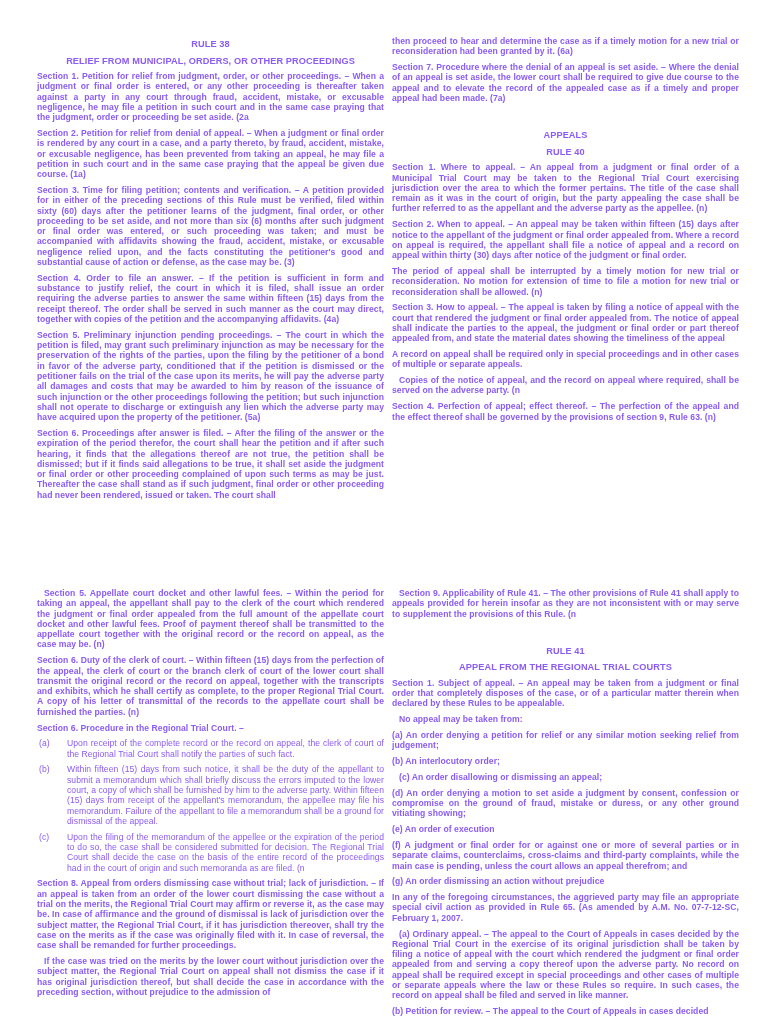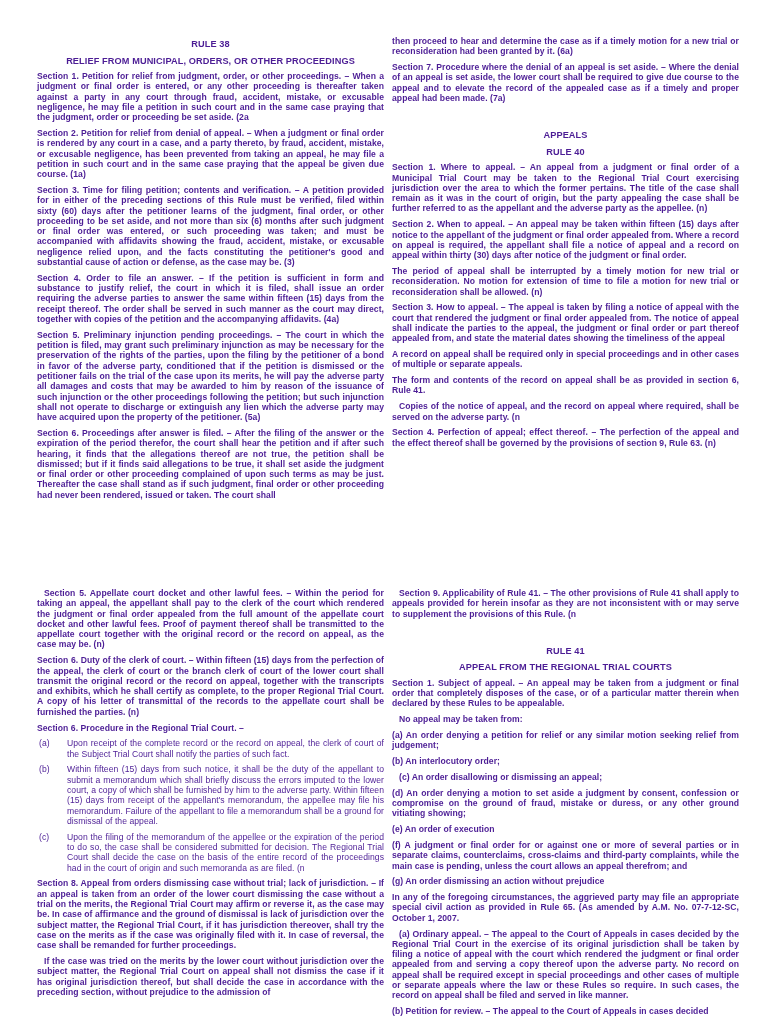--- a/index.html
+++ b/index.html
@@ -5,21 +5,21 @@
   * { margin: 0; padding: 0; box-sizing: border-box; }
   html, body { background: #ffffff; }
   .screen {
     position: relative;
     width: 768px;
     height: 1024px;
     margin: 0 auto;
     background: #ffffff;
     overflow: hidden;
     font-family: "Liberation Sans", sans-serif;
-    color: #4c1d95;
+    color: #8b5cf6;
   }
   .col {
     position: absolute;
     width: 347px;
     font-size: 8.6px;
     line-height: 10.3px;
     text-align: justify;
     letter-spacing: 0.05px;
   }
   .col .para { margin: 0 0 5.5px 0; font-weight: bold; }
@@ -62,44 +62,43 @@
   <div class="col" id="page1-right">
       <div class="para">then proceed to hear and determine the case as if a timely motion for a new trial or reconsideration had been granted by it. (6a)</div>
       <div class="para">Section 7. Procedure where the denial of an appeal is set aside. – Where the denial of an appeal is set aside, the lower court shall be required to give due course to the appeal and to elevate the record of the appealed case as if a timely and proper appeal had been made. (7a)</div>
       <div class="heading gap-before">APPEALS</div>
       <div class="heading">RULE 40</div>
       <div class="para">Section 1. Where to appeal. – An appeal from a judgment or final order of a Municipal Trial Court may be taken to the Regional Trial Court exercising jurisdiction over the area to which the former pertains. The title of the case shall remain as it was in the court of origin, but the party appealing the case shall be further referred to as the appellant and the adverse party as the appellee. (n)</div>
       <div class="para">Section 2. When to appeal. – An appeal may be taken within fifteen (15) days after notice to the appellant of the judgment or final order appealed from. Where a record on appeal is required, the appellant shall file a notice of appeal and a record on appeal within thirty (30) days after notice of the judgment or final order.</div>
       <div class="para">The period of appeal shall be interrupted by a timely motion for new trial or reconsideration. No motion for extension of time to file a motion for new trial or reconsideration shall be allowed. (n)</div>
       <div class="para">Section 3. How to appeal. – The appeal is taken by filing a notice of appeal with the court that rendered the judgment or final order appealed from. The notice of appeal shall indicate the parties to the appeal, the judgment or final order or part thereof appealed from, and state the material dates showing the timeliness of the appeal</div>
       <div class="para">A record on appeal shall be required only in special proceedings and in other cases of multiple or separate appeals.</div>
-      <div class="para">The form and contents of the record on appeal shall be as provided in section 6, Rule 41.</div>
       <div class="para indent">Copies of the notice of appeal, and the record on appeal where required, shall be served on the adverse party. (n</div>
       <div class="para">Section 4. Perfection of appeal; effect thereof. – The perfection of the appeal and the effect thereof shall be governed by the provisions of section 9, Rule 63. (n)</div>
     </div>
   <div class="col" id="page2-left">
       <div class="para indent">Section 5. Appellate court docket and other lawful fees. – Within the period for taking an appeal, the appellant shall pay to the clerk of the court which rendered the judgment or final order appealed from the full amount of the appellate court docket and other lawful fees. Proof of payment thereof shall be transmitted to the appellate court together with the original record or the record on appeal, as the case may be. (n)</div>
       <div class="para">Section 6. Duty of the clerk of court. – Within fifteen (15) days from the perfection of the appeal, the clerk of court or the branch clerk of court of the lower court shall transmit the original record or the record on appeal, together with the transcripts and exhibits, which he shall certify as complete, to the proper Regional Trial Court. A copy of his letter of transmittal of the records to the appellate court shall be furnished the parties. (n)</div>
       <div class="para">Section 6. Procedure in the Regional Trial Court. –</div>
-      <div class="item"><span class="marker">(a)</span><span>Upon receipt of the complete record or the record on appeal, the clerk of court of the Subject Trial Court shall notify the parties of such fact.</span></div>
+      <div class="item"><span class="marker">(a)</span><span>Upon receipt of the complete record or the record on appeal, the clerk of court of the Regional Trial Court shall notify the parties of such fact.</span></div>
       <div class="item"><span class="marker">(b)</span><span>Within fifteen (15) days from such notice, it shall be the duty of the appellant to submit a memorandum which shall briefly discuss the errors imputed to the lower court, a copy of which shall be furnished by him to the adverse party. Within fifteen (15) days from receipt of the appellant's memorandum, the appellee may file his memorandum. Failure of the appellant to file a memorandum shall be a ground for dismissal of the appeal.</span></div>
       <div class="item"><span class="marker">(c)</span><span>Upon the filing of the memorandum of the appellee or the expiration of the period to do so, the case shall be considered submitted for decision. The Regional Trial Court shall decide the case on the basis of the entire record of the proceedings had in the court of origin and such memoranda as are filed. (n</span></div>
       <div class="para">Section 8. Appeal from orders dismissing case without trial; lack of jurisdiction. – If an appeal is taken from an order of the lower court dismissing the case without a trial on the merits, the Regional Trial Court may affirm or reverse it, as the case may be. In case of affirmance and the ground of dismissal is lack of jurisdiction over the subject matter, the Regional Trial Court, if it has jurisdiction thereover, shall try the case on the merits as if the case was originally filed with it. In case of reversal, the case shall be remanded for further proceedings.</div>
       <div class="para indent">If the case was tried on the merits by the lower court without jurisdiction over the subject matter, the Regional Trial Court on appeal shall not dismiss the case if it has original jurisdiction thereof, but shall decide the case in accordance with the preceding section, without prejudice to the admission of</div>
     </div>
   <div class="col" id="page2-right">
       <div class="para indent">Section 9. Applicability of Rule 41. – The other provisions of Rule 41 shall apply to appeals provided for herein insofar as they are not inconsistent with or may serve to supplement the provisions of this Rule. (n</div>
       <div class="heading gap-before">RULE 41</div>
       <div class="heading">APPEAL FROM THE REGIONAL TRIAL COURTS</div>
       <div class="para">Section 1. Subject of appeal. – An appeal may be taken from a judgment or final order that completely disposes of the case, or of a particular matter therein when declared by these Rules to be appealable.</div>
       <div class="para indent">No appeal may be taken from:</div>
       <div class="para">(a) An order denying a petition for relief or any similar motion seeking relief from judgement;</div>
       <div class="para">(b) An interlocutory order;</div>
       <div class="para indent">(c) An order disallowing or dismissing an appeal;</div>
       <div class="para">(d) An order denying a motion to set aside a judgment by consent, confession or compromise on the ground of fraud, mistake or duress, or any other ground vitiating showing;</div>
       <div class="para">(e) An order of execution</div>
       <div class="para">(f) A judgment or final order for or against one or more of several parties or in separate claims, counterclaims, cross-claims and third-party complaints, while the main case is pending, unless the court allows an appeal therefrom; and</div>
       <div class="para">(g) An order dismissing an action without prejudice</div>
-      <div class="para">In any of the foregoing circumstances, the aggrieved party may file an appropriate special civil action as provided in Rule 65. (As amended by A.M. No. 07-7-12-SC, October 1, 2007.</div>
+      <div class="para">In any of the foregoing circumstances, the aggrieved party may file an appropriate special civil action as provided in Rule 65. (As amended by A.M. No. 07-7-12-SC, February 1, 2007.</div>
       <div class="para indent">(a) Ordinary appeal. – The appeal to the Court of Appeals in cases decided by the Regional Trial Court in the exercise of its original jurisdiction shall be taken by filing a notice of appeal with the court which rendered the judgment or final order appealed from and serving a copy thereof upon the adverse party. No record on appeal shall be required except in special proceedings and other cases of multiple or separate appeals where the law or these Rules so require. In such cases, the record on appeal shall be filed and served in like manner.</div>
       <div class="para">(b) Petition for review. – The appeal to the Court of Appeals in cases decided</div>
     </div>
 </div>
 
 </body></html>

